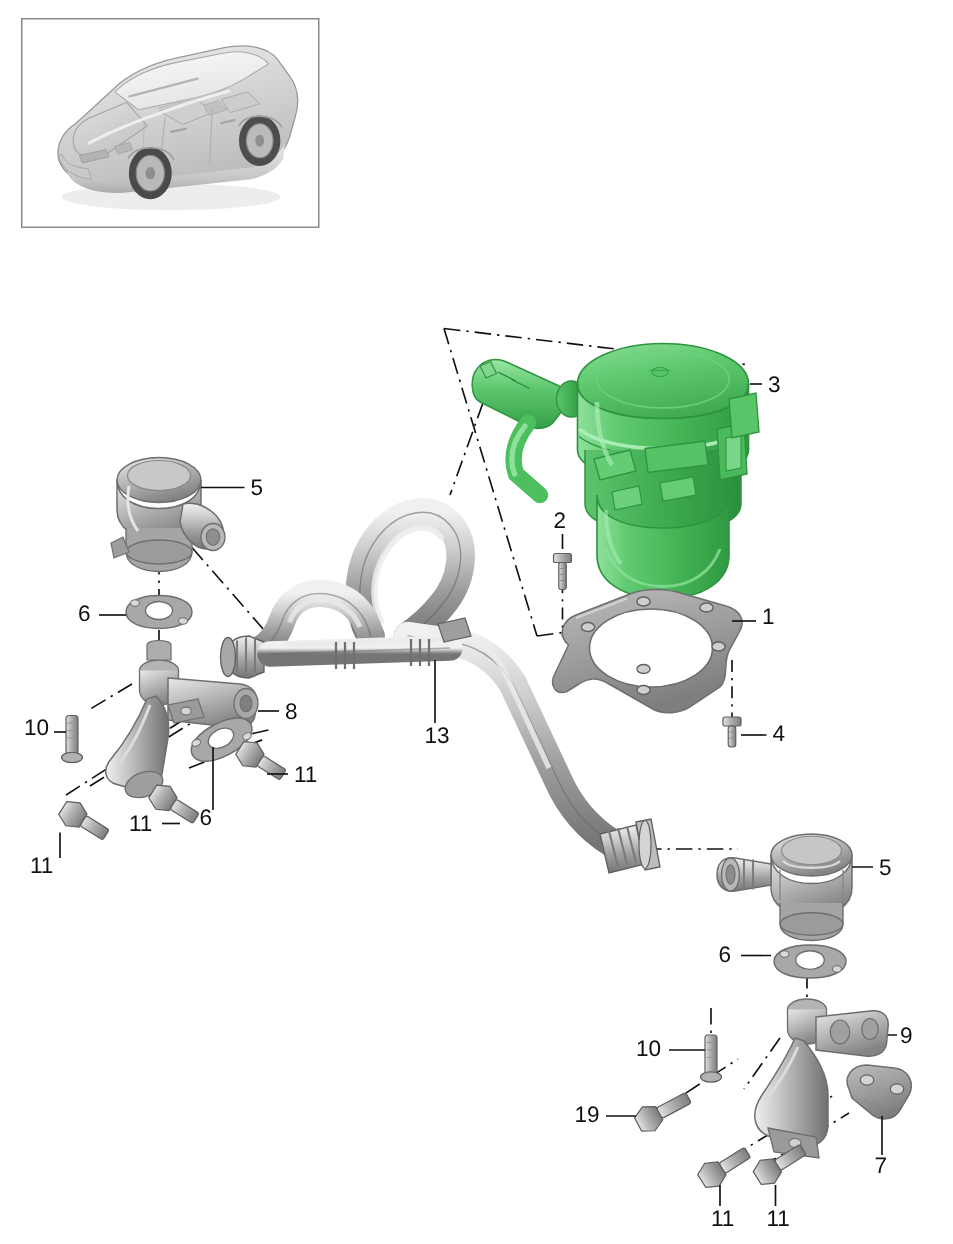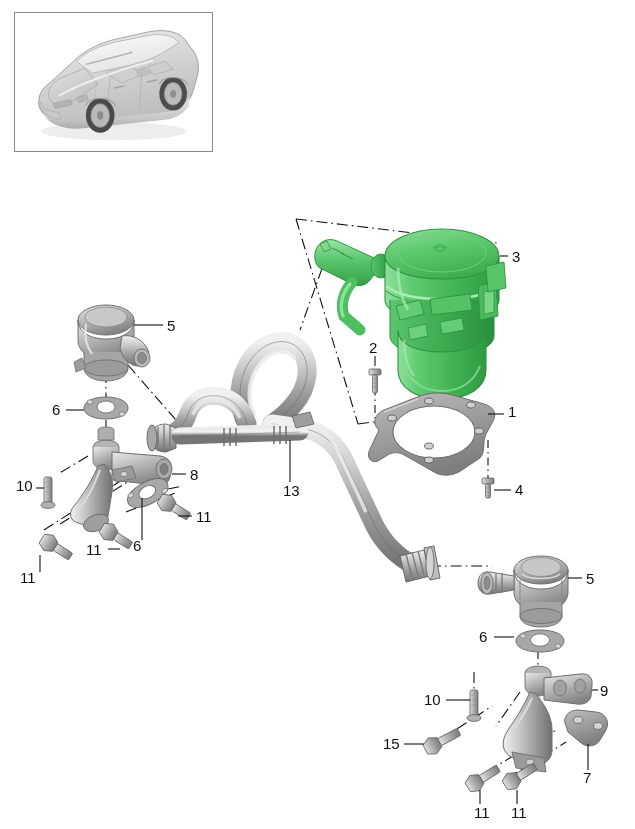--- a/index.html
+++ b/index.html
@@ -498,18 +498,18 @@
   <div class="callout" style="left:16px;top:478px;">10</div>
   <div class="callout" style="left:196px;top:509px;">11</div>
   <div class="callout" style="left:86px;top:542px;">11</div>
   <div class="callout" style="left:20px;top:570px;">11</div>
   <div class="callout" style="left:133px;top:538px;">6</div>
   <div class="callout" style="left:283px;top:483px;">13</div>
   <div class="callout" style="left:586px;top:571px;">5</div>
   <div class="callout" style="left:479px;top:629px;">6</div>
   <div class="callout" style="left:600px;top:683px;">9</div>
   <div class="callout" style="left:424px;top:692px;">10</div>
-  <div class="callout" style="left:383px;top:736px;">15</div>
+  <div class="callout" style="left:383px;top:736px;">19</div>
   <div class="callout" style="left:583px;top:770px;">7</div>
   <div class="callout" style="left:474px;top:805px;">11</div>
   <div class="callout" style="left:511px;top:805px;">11</div>
 
 </div>
 
 </body></html>

